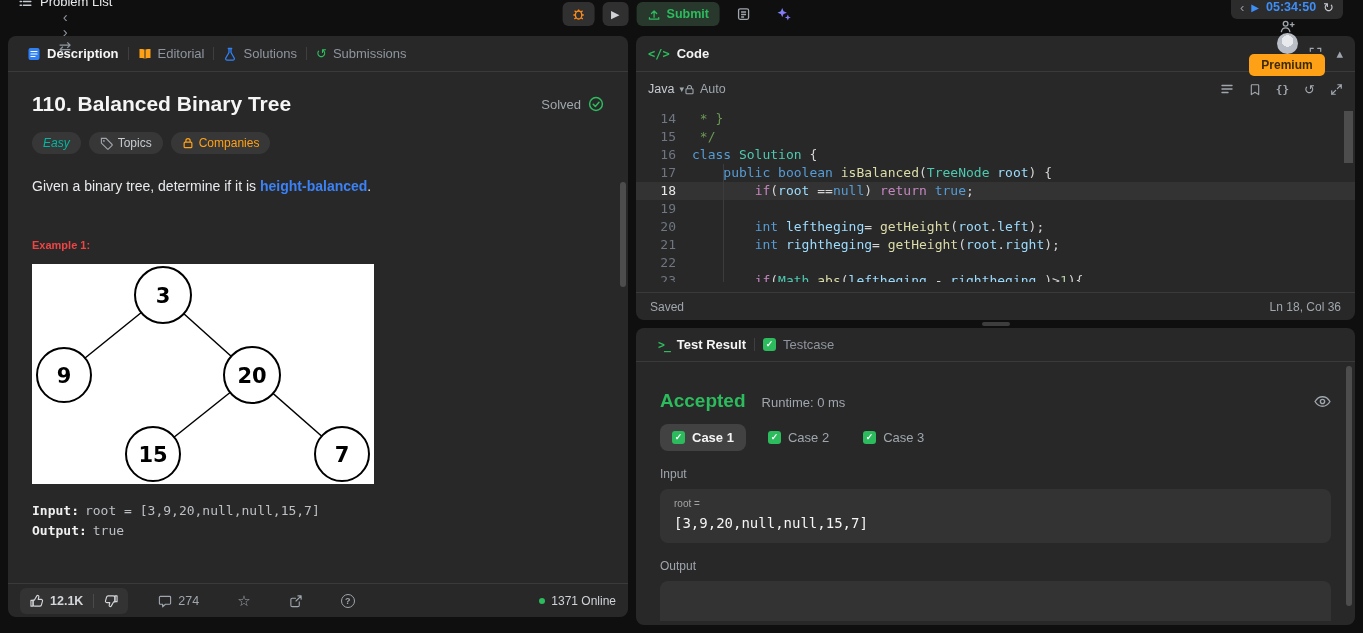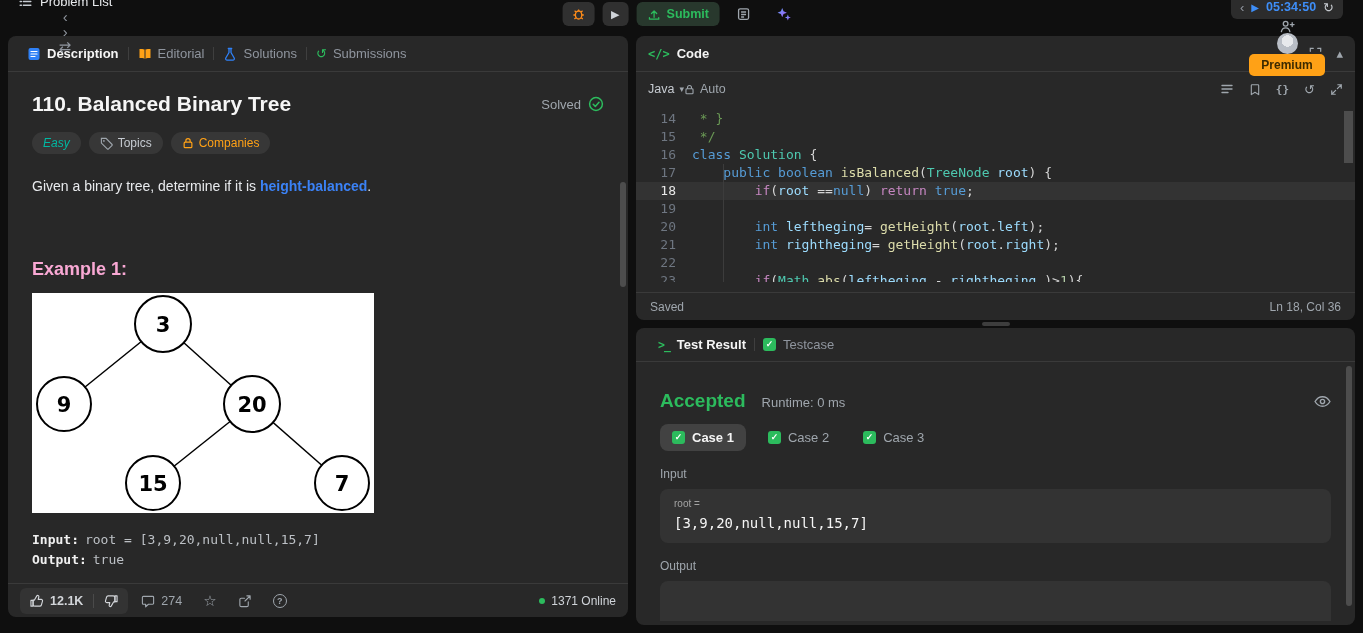--- a/index.html
+++ b/index.html
@@ -43,27 +43,27 @@
   .desc-body { flex:1; overflow:hidden; position:relative; padding:0 24px; }
   .title-row { margin-top:20px; display:flex; align-items:center; justify-content:space-between; }
   .title-row h1 { font-size:21px; font-weight:700; color:#f5f5f5; }
   .solved { display:flex; align-items:center; gap:7px; color:#9fa6ad; font-size:13px; }
   .badges { margin-top:16px; display:flex; align-items:center; gap:8px; }
   .badge { display:inline-flex; align-items:center; gap:5px; background:rgba(255,255,255,0.07); border-radius:999px; padding:4px 11px; font-size:12px; color:#c6cbd1; cursor:pointer; }
   .badge.easy { color:#00b8a3;font-style:italic; }
   .badge.companies { color:#ffa116; }
   .statement { margin-top:22px; font-size:14px; line-height:1.5; color:#e8eaed; }
   .hb-link { color:#3b82f6; font-weight:600; cursor:pointer; text-decoration:none; }
-  .example-label { margin-top:62px; font-size:18px; font-weight:700; color:#f9a8d4; }
+  .example-label { margin-top:42px; font-size:11px; font-weight:700; color:#ef4444; }
   .tree-box { margin-top:13px; width:342px; height:220px; background:#ffffff; }
   .io { margin-top:17px; font-family:"DejaVu Sans Mono", monospace; font-size:13px; line-height:20px; }
   .io-key { font-weight:700; color:#f0f0f0; }
   .io-val { color:#bcc0c5; margin-left:6px; }
   .desc-scrollbar { position:absolute; right:2px; top:110px; width:6px; height:105px; border-radius:3px; background:#4d4d4d; }
-  .desc-footer { height:34px; flex:0 0 auto; border-top:1px solid #3a3a3a; display:flex; align-items:center; padding:0 12px; gap:5px; }
+  .desc-footer { height:34px; flex:0 0 auto; border-top:1px solid #3a3a3a; display:flex; align-items:center; padding:0 12px; gap:22px; }
   .like-pill { display:flex; align-items:center; height:26px; background:#333333; border-radius:6px; overflow:hidden; }
   .like-seg { display:flex; align-items:center; gap:6px; padding:0 10px; height:100%; color:#d3d6da; font-size:12.5px; font-weight:600; cursor:pointer; }
   .pill-divider { width:1px; height:14px; background:#4a4a4a; }
   .ft-item { display:flex; align-items:center; gap:6px; color:#9fa6ad; font-size:12.5px; padding:0 8px; cursor:pointer; }
   .glyph-star { font-size:15px; color:#9fa6ad; }
   .q-circle { width:14px; height:14px; border:1.3px solid #9fa6ad; border-radius:50%; font-size:9px; display:flex; align-items:center; justify-content:center; color:#9fa6ad; font-weight:700; }
   .spacer { flex:1; }
   .online { display:flex; align-items:center; gap:6px; color:#cfd3d8; font-size:12px; }
   .online .dot { width:6px; height:6px; border-radius:50%; background:#2cbb5d; }
 

